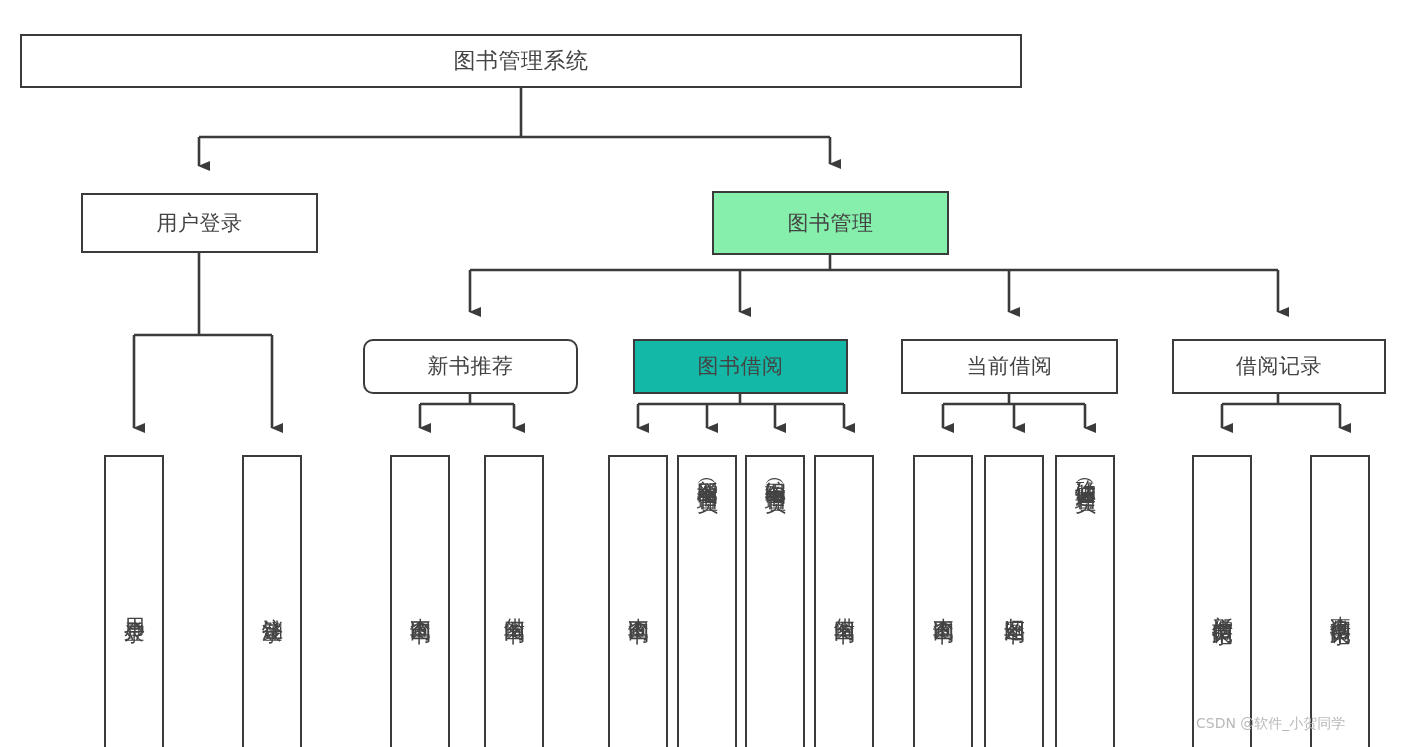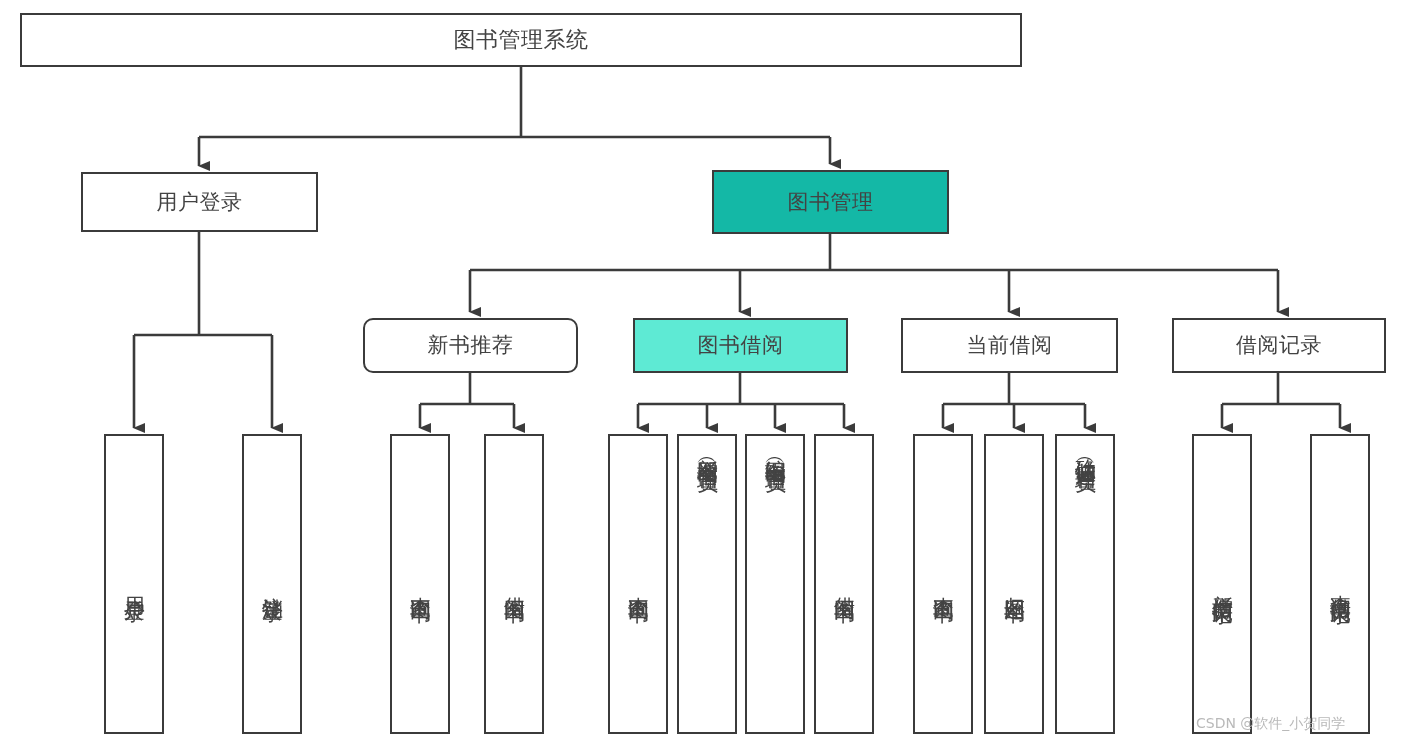--- a/index.html
+++ b/index.html
@@ -29,20 +29,21 @@
   .node {
     position: absolute;
     box-sizing: border-box;
     border: 2.5px solid #3b3b3b;
     background: #ffffff;
     color: #434343;
     display: flex;
     align-items: center;
     justify-content: center;
     z-index: 2;
+    margin-top: 21px;
   }
   .node .label {
     display: block;
     line-height: 1.08;
     letter-spacing: 0.5px;
     color: #434343;
   }
   
   .node.horiz .label {
     font-size: 21px;
@@ -133,28 +134,28 @@
     </g>
   </svg>
 
   <div class="node horiz root" style="left: 20px; top: 13px; width: 1002px; height: 54px; border-color: rgb(59, 59, 59); background: rgb(255, 255, 255); color: rgb(67, 67, 67);">
     <span class="label">图书管理系统</span>
   </div>
 
   <div class="node horiz" style="left: 81px; top: 172px; width: 237px; height: 60px; border-color: rgb(59, 59, 59); background: rgb(255, 255, 255); color: rgb(67, 67, 67);">
     <span class="label">用户登录</span>
   </div>
-  <div class="node horiz" style="left: 712px; top: 170px; width: 237px; height: 64px; border-color: rgb(59, 59, 59); background: #14b8a6; color: rgb(67, 67, 67);">
+  <div class="node horiz" style="left: 712px; top: 170px; width: 237px; height: 64px; border-color: rgb(59, 59, 59); background: #86efac; color: rgb(67, 67, 67);">
     <span class="label">图书管理</span>
   </div>
 
   <div class="node horiz" style="left: 363px; top: 318px; width: 215px; height: 55px; border-color: rgb(59, 59, 59); background: rgb(255, 255, 255); color: rgb(67, 67, 67); border-radius: 10px;">
     <span class="label">新书推荐</span>
   </div>
-  <div class="node horiz" style="left: 633px; top: 318px; width: 215px; height: 55px; border-color: rgb(59, 59, 59); background: #5eead4; color: rgb(67, 67, 67);">
+  <div class="node horiz" style="left: 633px; top: 318px; width: 215px; height: 55px; border-color: rgb(59, 59, 59); background: #14b8a6; color: rgb(67, 67, 67);">
     <span class="label">图书借阅</span>
   </div>
   <div class="node horiz" style="left: 901px; top: 318px; width: 217px; height: 55px; border-color: rgb(59, 59, 59); background: rgb(255, 255, 255); color: rgb(67, 67, 67);">
     <span class="label">当前借阅</span>
   </div>
   <div class="node horiz" style="left: 1172px; top: 318px; width: 214px; height: 55px; border-color: rgb(59, 59, 59); background: rgb(255, 255, 255); color: rgb(67, 67, 67);">
     <span class="label">借阅记录</span>
   </div>
 
   <div class="node vert" style="left: 104px; top: 434px; width: 60px; height: 300px; border-color: rgb(59, 59, 59); background: rgb(255, 255, 255); color: rgb(67, 67, 67);">

